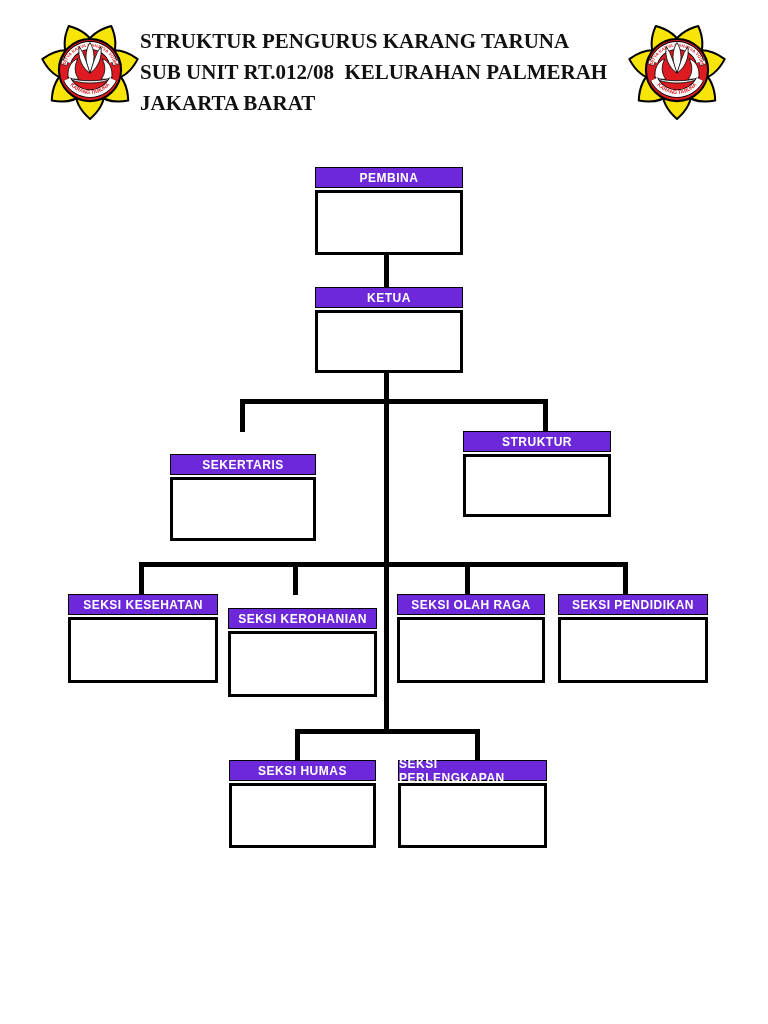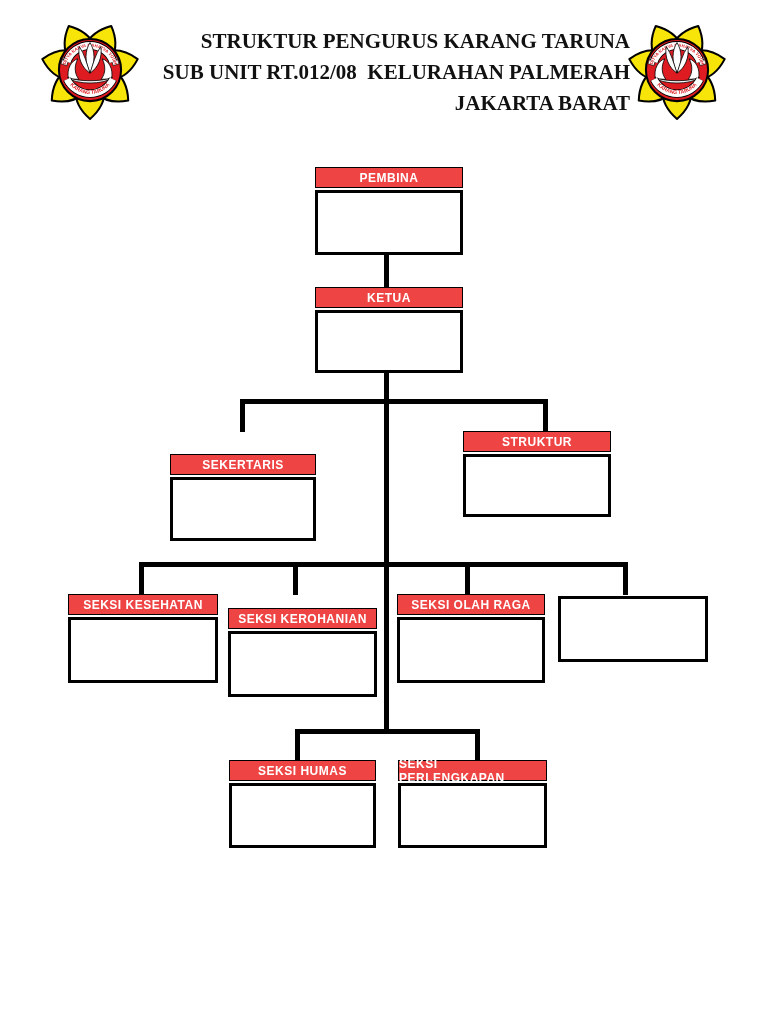--- a/index.html
+++ b/index.html
@@ -1,30 +1,30 @@
 <!DOCTYPE html>
 <html><head>
 <meta charset="utf-8">
 <style>
   html,body{margin:0;padding:0;background:#ffffff;}
   #page{position:relative;width:768px;height:1024px;background:#ffffff;overflow:hidden;
         font-family:"Liberation Sans",sans-serif;}
 
   
-  .doc-title{position:absolute;left:140px;top:26px;width:490px;text-align:right;
+  .doc-title{position:absolute;left:140px;top:26px;width:490px;text-align:left;
              font-family:"Liberation Serif",serif;font-weight:bold;color:#111;
              font-size:21px;line-height:31px;}
   .title-line{white-space:pre;}
   .logo{position:absolute;width:106px;height:106px;}
   .logo-left{left:37px;top:15px;}
   .logo-right{left:624px;top:15px;}
 
   
   .node{position:absolute;}
-  .node-header{height:21px;background:#ef4444;border:1px solid #000;box-sizing:border-box;
+  .node-header{height:21px;background:#6d28d9;border:1px solid #000;box-sizing:border-box;
                color:#fff;font-weight:bold;font-size:12px;letter-spacing:.5px;
                display:flex;align-items:center;justify-content:center;}
   .node-body{margin-top:2px;background:#fff;border:3px solid #000;box-sizing:border-box;
              height:var(--bh,64px);}
 
   #node-pembina{left:315px;top:167px;width:148px;--bh:65px;}
   #node-ketua{left:315px;top:287px;width:148px;--bh:63px;}
   #node-sekertaris{left:170px;top:454px;width:146px;--bh:64px;}
   #node-bendahara{left:463px;top:431px;width:148px;--bh:63px;}
   #node-kesehatan{left:68px;top:594px;width:150px;--bh:66px;}
@@ -176,20 +176,21 @@
       <div class="node-header">SEKSI KEROHANIAN</div>
       <div class="node-body"></div>
     </div>
 
     <div class="node" id="node-olahraga">
       <div class="node-header">SEKSI OLAH RAGA</div>
       <div class="node-body"></div>
     </div>
 
     <div class="node" id="node-pendidikan">
+      <div class="node-header">SEKSI PENDIDIKAN</div>
       <div class="node-body"></div>
     </div>
 
     <div class="node" id="node-humas">
       <div class="node-header">SEKSI HUMAS</div>
       <div class="node-body"></div>
     </div>
 
     <div class="node" id="node-perlengkapan">
       <div class="node-header">SEKSI PERLENGKAPAN</div>

